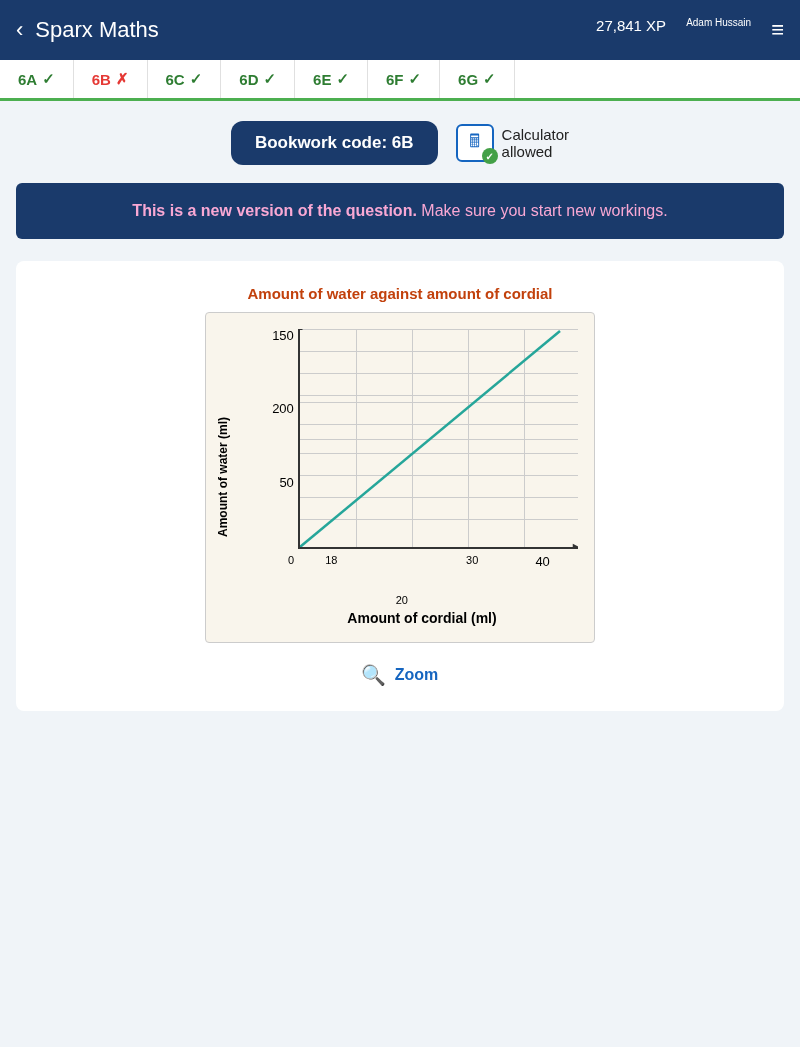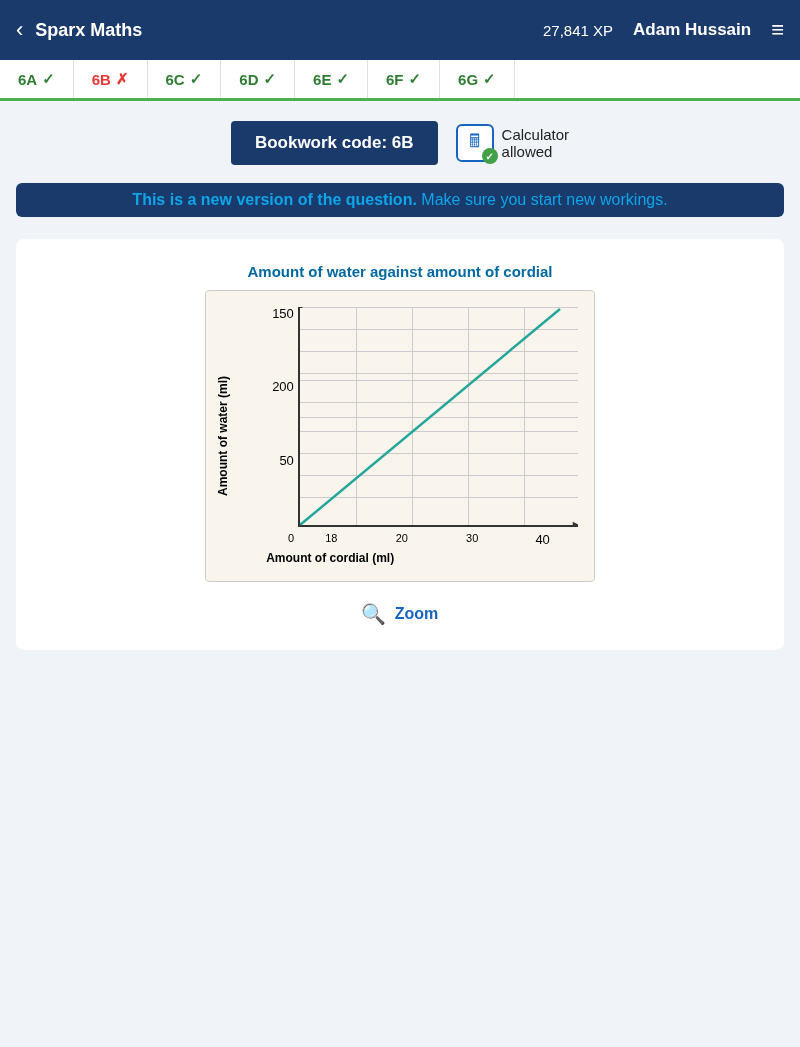--- a/index.html
+++ b/index.html
@@ -28,31 +28,31 @@
     .back-btn {
       color: white;
       font-size: 22px;
       cursor: pointer;
       background: none;
       border: none;
       line-height: 1;
     }
     .brand-title {
       color: white;
-      font-size: 18px;
-      font-weight: bold;
+      font-size: 22px;
+      font-weight: normal;
     }
     .header-right {
       display: flex;
-      align-items: center;
+      align-items: flex-start;
       gap: 20px;
       color: white;
     }
     .xp-text { font-size: 15px; }
-    .user-text { font-size: 17px; font-weight: bold; }
+    .user-text { font-size: 10px; }
     .hamburger-btn {
       color: white;
       font-size: 22px;
       background: none;
       border: none;
       cursor: pointer;
     }
 
     
     .tab-bar {
@@ -100,21 +100,21 @@
       display: flex;
       align-items: center;
       justify-content: center;
       gap: 18px;
       margin-bottom: 18px;
     }
     .bookwork-code-box {
       background: #1a3a6b;
       color: white;
       padding: 12px 24px;
-      border-radius: 4px;
+      border-radius: 12px;
       font-size: 17px;
       font-weight: bold;
     }
     .calculator-allowed {
       display: flex;
       align-items: center;
       gap: 8px;
       font-size: 15px;
       color: #222;
     }
@@ -145,23 +145,23 @@
       align-items: center;
       justify-content: center;
       color: white;
       font-size: 10px;
       font-weight: bold;
     }
 
     
     .new-version-banner {
       background: #1a3a6b;
-      color: #0ea5e9;
-      text-align: center;
-      padding: 5px 24px;
+      color: #f9a8d4;
+      text-align: center;
+      padding: 16px 24px;
       border-radius: 6px;
       font-size: 16px;
       line-height: 1.5;
       margin-bottom: 22px;
     }
     .new-version-banner strong {
       font-weight: bold;
     }
 
     
@@ -186,21 +186,21 @@
     .graph-container {
       display: flex;
       flex-direction: column;
       align-items: center;
     }
     .graph-title {
       font-size: 15px;
       font-weight: bold;
       text-align: center;
       margin-bottom: 10px;
-      color: #0369a1;
+      color: #c2410c;
     }
     .graph-wrapper {
       background: #f9f5ec;
       border: 1px solid #ccc;
       padding: 16px 16px 16px 10px;
       border-radius: 4px;
       display: inline-block;
     }
     .graph-inner {
       display: flex;
@@ -278,23 +278,23 @@
     .x-tick {
       font-size: 11px;
       flex: 1;
       text-align: center;
     }
     .x-zero {
       font-size: 11px;
       margin-right: 2px;
     }
     .x-axis-label {
-      font-size: 12px;
-      font-weight: bold;
-      text-align: left;
+      font-size: 14px;
+      font-weight: bold;
+      text-align: center;
       margin-top: 4px;
       margin-left: 30px;
     }
 
     
     .zoom-row {
       display: flex;
       justify-content: center;
       margin-top: 20px;
     }
@@ -421,21 +421,21 @@
 
                 <div class="y-arrow">▲</div>
 
                 <div class="x-arrow">►</div>
               </div>
             </div>
 
             <div style="display:flex; margin-left:30px; margin-top:5px;">
               <span class="x-zero" style="font-size:11px; width:28px; text-align:right;">0</span>
               <span class="x-tick" style="font-size:11px; width:56px; text-align:center;">18</span>
-              <span class="x-tick" style="font-size:11px; width:56px; text-align:center;">20</span>
+              <span class="x-tick" style="font-size:11px; width:56px; text-align:center;margin-top:40px;">20</span>
               <span class="x-tick" style="font-size:11px; width:56px; text-align:center;">30</span>
               <span class="x-tick" style="font-size:13px; width:56px; text-align:center;">40</span>
             </div>
 
             <div class="x-axis-label">Amount of cordial (ml)</div>
           </div>
         </div>
       </div>
 
       <div class="zoom-row">

